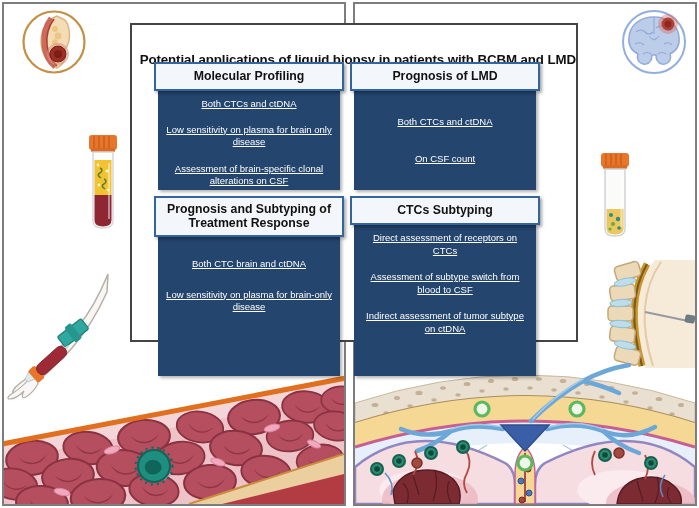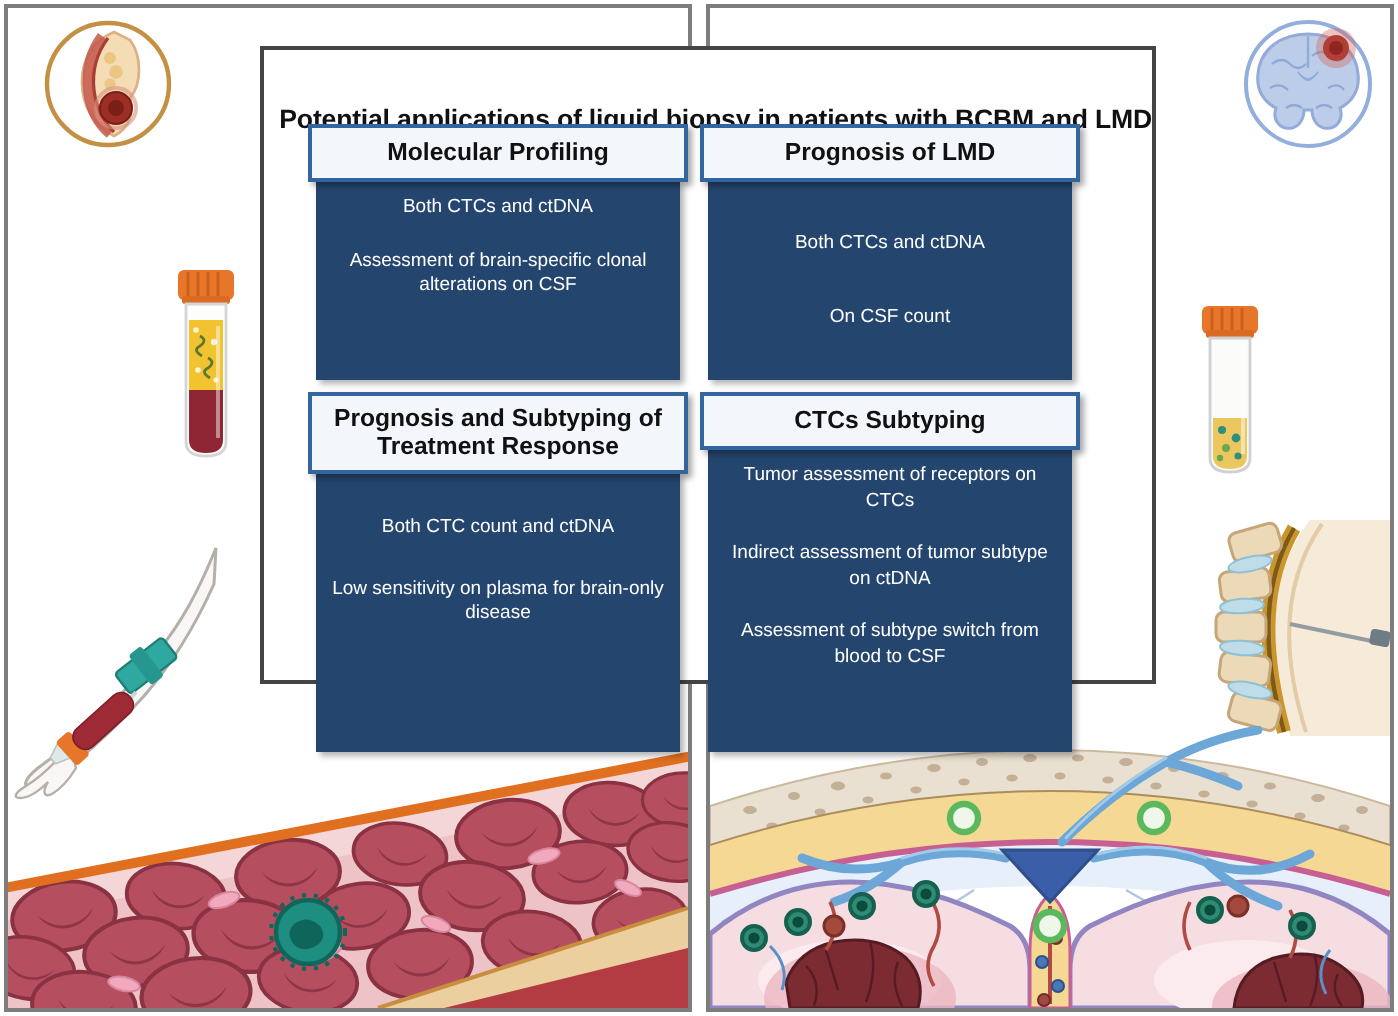--- a/index.html
+++ b/index.html
@@ -20,21 +20,21 @@
         column-gap:6px;row-gap:6px;}
   .app-box{position:relative;display:flex;flex-direction:column;}
   .box-header{background:#f3f7fb;border:2px solid #33659f;z-index:2;
               display:flex;align-items:center;justify-content:center;text-align:center;
               font-weight:bold;font-size:12.3px;line-height:1.12;color:#111;
               padding:2px 4px;box-sizing:border-box;min-height:29px;
               box-shadow:2px 2px 3px rgba(0,0,0,.35);}
   .box3 .box-header{min-height:41px;}
   .box-body{flex:1;background:#24456e;margin:-1px 4px 0 4px;z-index:1;color:#fff;
             font-size:9.5px;line-height:1.32;text-align:center;padding:4px 8px 0;
-            box-sizing:border-box;box-shadow:2px 2px 3px rgba(0,0,0,.3);}
+            box-sizing:border-box;box-shadow:2px 2px 3px rgba(0,0,0,.3);text-decoration:underline;}
   .bp{margin:0;}
   .g0{margin-top:14px;} .g4{margin-top:4px;} .g13{margin-top:13px;} .g14{margin-top:14px;}
   .g18{margin-top:18px;} .g22{margin-top:22px;} .g24{margin-top:24px;}
 </style>
 </head>
 <body>
 
 <div class="stage">
 
   <div class="panel panel-left">
@@ -334,45 +334,46 @@
   </div>
 
   <div class="center-box">
     <div class="fig-title">Potential applications of liquid biopsy in patients with BCBM and LMD</div>
     <div class="grid">
 
       <div class="app-box box1">
         <div class="box-header">Molecular Profiling</div>
         <div class="box-body">
           <p class="bp g4">Both CTCs and ctDNA</p>
+          <p class="bp g13">Low sensitivity on plasma for brain only disease</p>
           <p class="bp g0">Assessment of brain-specific clonal alterations on CSF</p>
         </div>
       </div>
 
       <div class="app-box box2">
         <div class="box-header">Prognosis of LMD</div>
         <div class="box-body">
           <p class="bp g22">Both CTCs and ctDNA</p>
           <p class="bp g24">On CSF count</p>
         </div>
       </div>
 
       <div class="app-box box3">
         <div class="box-header">Prognosis and Subtyping of Treatment Response</div>
         <div class="box-body">
-          <p class="bp g18">Both CTC count and ctDNA</p>
+          <p class="bp g18">Both CTC brain and ctDNA</p>
           <p class="bp g18">Low sensitivity on plasma for brain-only disease</p>
         </div>
       </div>
 
       <div class="app-box box4">
         <div class="box-header">CTCs Subtyping</div>
         <div class="box-body">
-          <p class="bp g4">Tumor assessment of receptors on CTCs</p>
+          <p class="bp g4">Direct assessment of receptors on CTCs</p>
+          <p class="bp g14">Assessment of subtype switch from blood to CSF</p>
           <p class="bp g0">Indirect assessment of tumor subtype on ctDNA</p>
-          <p class="bp g14">Assessment of subtype switch from blood to CSF</p>
         </div>
       </div>
 
     </div>
   </div>
 
 </div>
 
 </body></html>

